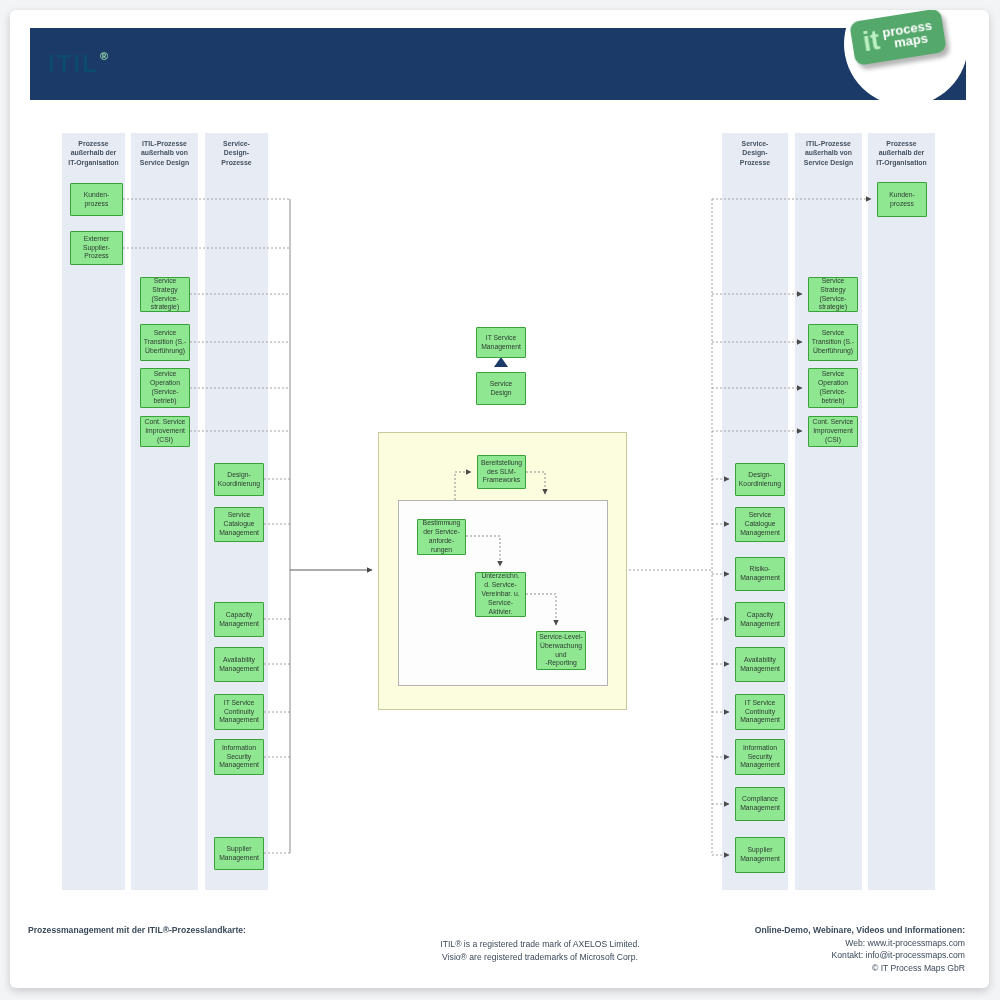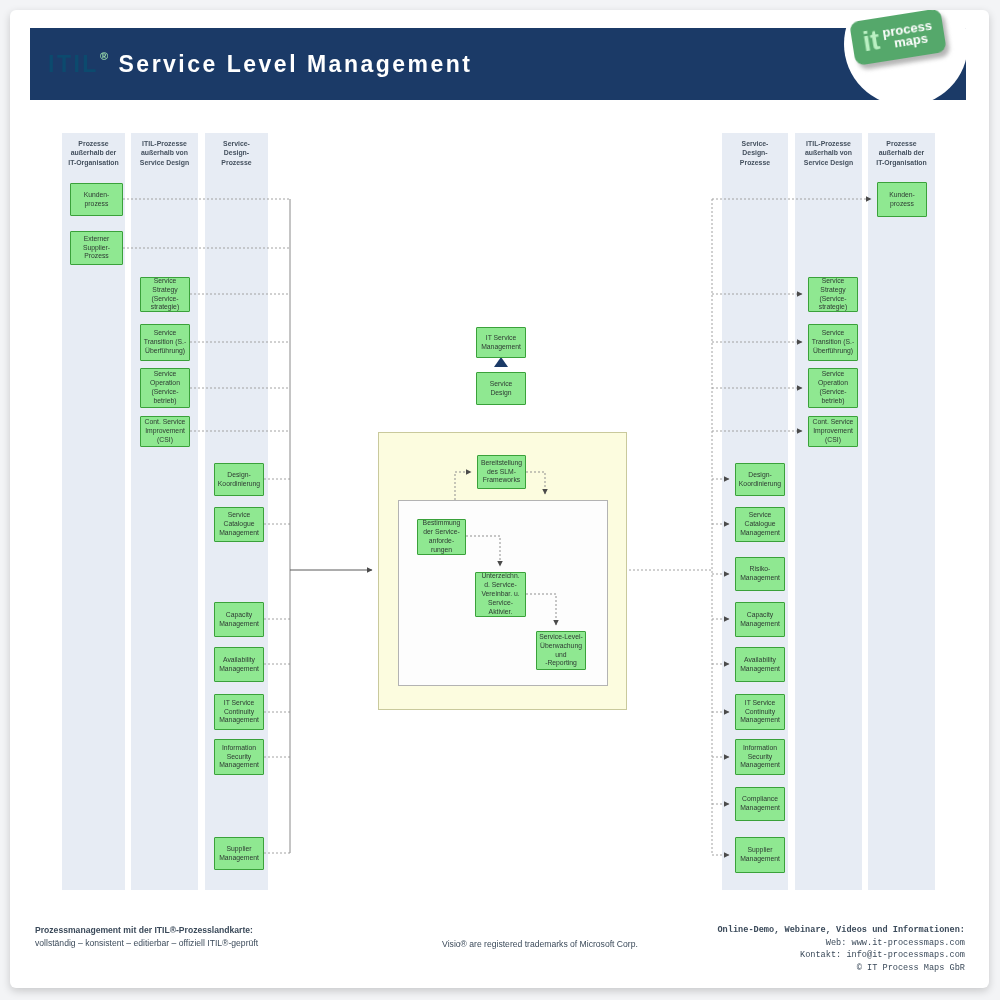--- a/index.html
+++ b/index.html
@@ -40,35 +40,34 @@
   .yellow { position:absolute; left:378px; top:432px; width:249px; height:278px;
             background:#fcfcdf; border:1px solid #c9c99c; }
   .inner  { position:absolute; left:398px; top:500px; width:210px; height:186px;
             background:#fdfdfd; border:1px solid #b3b3b3; }
 
   svg.wires { position:absolute; left:0; top:0; width:1000px; height:1000px; pointer-events:none; }
 
   
   .foot { position:absolute; font-size:8.6px; line-height:12.5px; color:#3b4a5a; }
   .foot .b { font-weight:bold; }
-  #foot-left   { left:28px;  top:924px; width:370px;margin-left:7px; }
+  #foot-left   { left:28px;  top:924px; width:370px; }
   #foot-center { left:340px; top:938px; width:400px; text-align:center; }
-  #foot-right  { left:690px; top:924px; width:275px; text-align:right;font-family:Liberation Mono, monospace; }
+  #foot-right  { left:690px; top:924px; width:275px; text-align:right; }
 </style>
 </head>
 <body>
 
 <div id="card">
 <div id="world">
 
   <div class="topbar"></div>
   <div class="title">
     <span class="itil">ITIL</span>
         <span class="reg">®</span>
-        <span>Service Level Management</span>
   </div>
   <div class="logo-circle"></div>
   <div class="logo-tag">
     <span class="it">it</span>
     <span class="col">
       <span class="p1">process</span>
       <span class="p2">maps</span>
     </span>
   </div>
 
@@ -257,23 +256,23 @@
 betrieb)</div>
   <div class="pbox" style="left:808px;top:416px;width:50px;height:31px;">Cont. Service
 Improvement
 (CSI)</div>
 
   <div class="pbox" style="left:877px;top:182px;width:50px;height:35px;">Kunden-
 prozess</div>
 
   <div class="foot" id="foot-left">
     <div class="b">Prozessmanagement  mit der ITIL®-Prozesslandkarte:</div>
-    <div>vollständig – konsistent – editierbar – offiziell ITIL®-geprüft</div>
   </div>
   <div class="foot" id="foot-center">
+    <div>ITIL® is a registered trade mark of AXELOS Limited.</div>
     <div>Visio® are registered trademarks of Microsoft Corp.</div>
   </div>
   <div class="foot" id="foot-right">
     <div class="b">Online-Demo,  Webinare,  Videos und Informationen:</div>
     <div>Web: www.it-processmaps.com</div>
     <div>Kontakt: info@it-processmaps.com</div>
     <div>© IT Process Maps GbR</div>
   </div>
 
 </div>

